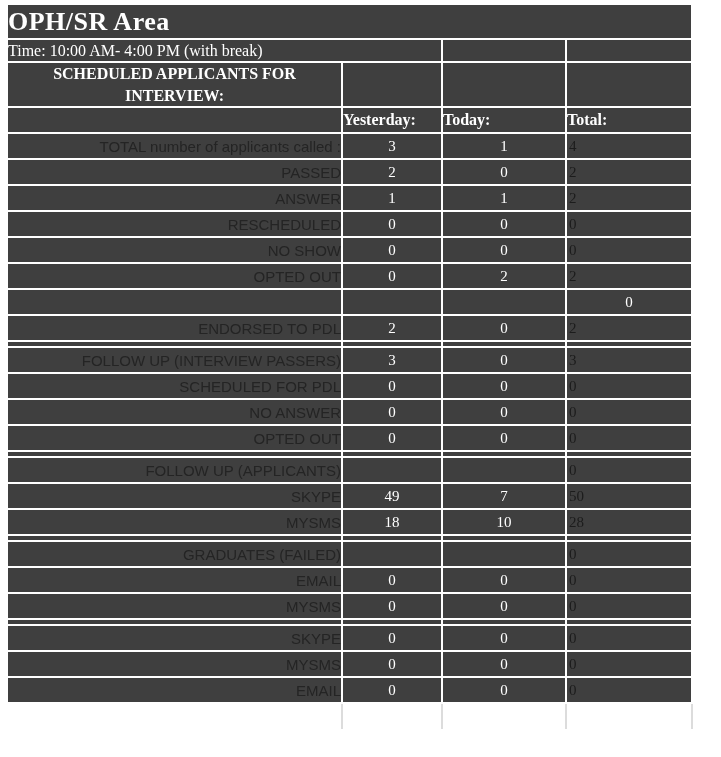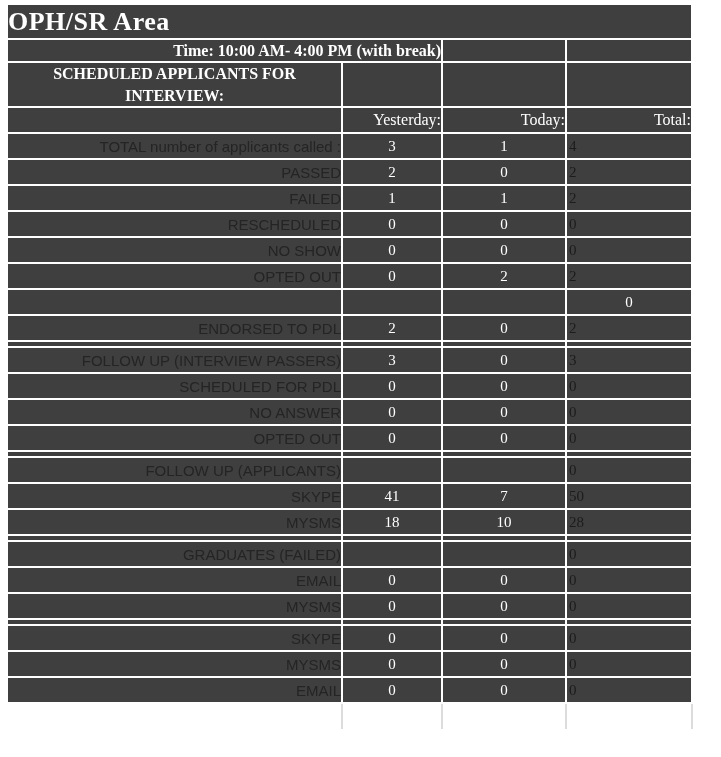--- a/index.html
+++ b/index.html
@@ -26,29 +26,29 @@
     border-right:2px solid var(--grid);
     border-bottom:2px solid var(--grid);
     padding:0;overflow:hidden;vertical-align:middle;
   }
   tr.title-row td{
     height:33px;color:var(--val);font-weight:bold;font-size:26px;
     text-align:left;letter-spacing:0.5px;
   }
   tr.time-row td{height:21px;}
   td.time-cell{
-    color:var(--val);font-weight:bold;font-size:16px;text-align:right;
+    color:var(--val);font-weight:normal;font-size:16px;text-align:left;
   }
   tr.sched-row td{height:43px;}
   td.sched-cell{
     color:var(--val);font-weight:bold;font-size:16px;text-align:center;
     padding:0 28px;line-height:1.35;margin-top:8px;
   }
   tr.head-row td{
-    height:24px;color:var(--val);font-weight:normal;font-size:16px;text-align:right;
+    height:24px;color:var(--val);font-weight:bold;font-size:16px;text-align:left;
   }
   tr.data-row td{height:24px;font-size:15px;}
   tr.data-row td.lbl{
     font-family:"Liberation Sans", sans-serif;
     color:var(--lbl);text-align:right;padding-left:3px;white-space:nowrap;
   }
   tr.data-row td.val{color:var(--val);text-align:center;}
   tr.data-row td.total{color:var(--tot);text-align:left;padding-left:2px;}
   tr.data-row td.total.light-center{color:var(--val);text-align:center;padding-left:0;}
   tr.spacer-row td{height:4px;line-height:0;font-size:0;}
@@ -96,21 +96,21 @@
         <td class="val">1</td>
         <td class="total">4</td>
       </tr>
       <tr class="data-row">
         <td class="lbl">PASSED</td>
         <td class="val">2</td>
         <td class="val">0</td>
         <td class="total">2</td>
       </tr>
       <tr class="data-row">
-        <td class="lbl">FAILED</td>
+        <td class="lbl">ANSWER</td>
         <td class="val">1</td>
         <td class="val">1</td>
         <td class="total">2</td>
       </tr>
       <tr class="data-row">
         <td class="lbl">RESCHEDULED</td>
         <td class="val">0</td>
         <td class="val">0</td>
         <td class="total">0</td>
       </tr>
@@ -175,21 +175,21 @@
         <td></td>
       </tr>
       <tr class="data-row">
         <td class="lbl">FOLLOW UP (APPLICANTS)</td>
         <td class="val"></td>
         <td class="val"></td>
         <td class="total">0</td>
       </tr>
       <tr class="data-row">
         <td class="lbl">SKYPE</td>
-        <td class="val">41</td>
+        <td class="val">49</td>
         <td class="val">7</td>
         <td class="total">50</td>
       </tr>
       <tr class="data-row">
         <td class="lbl">MYSMS</td>
         <td class="val">18</td>
         <td class="val">10</td>
         <td class="total">28</td>
       </tr>
       <tr class="spacer-row">

